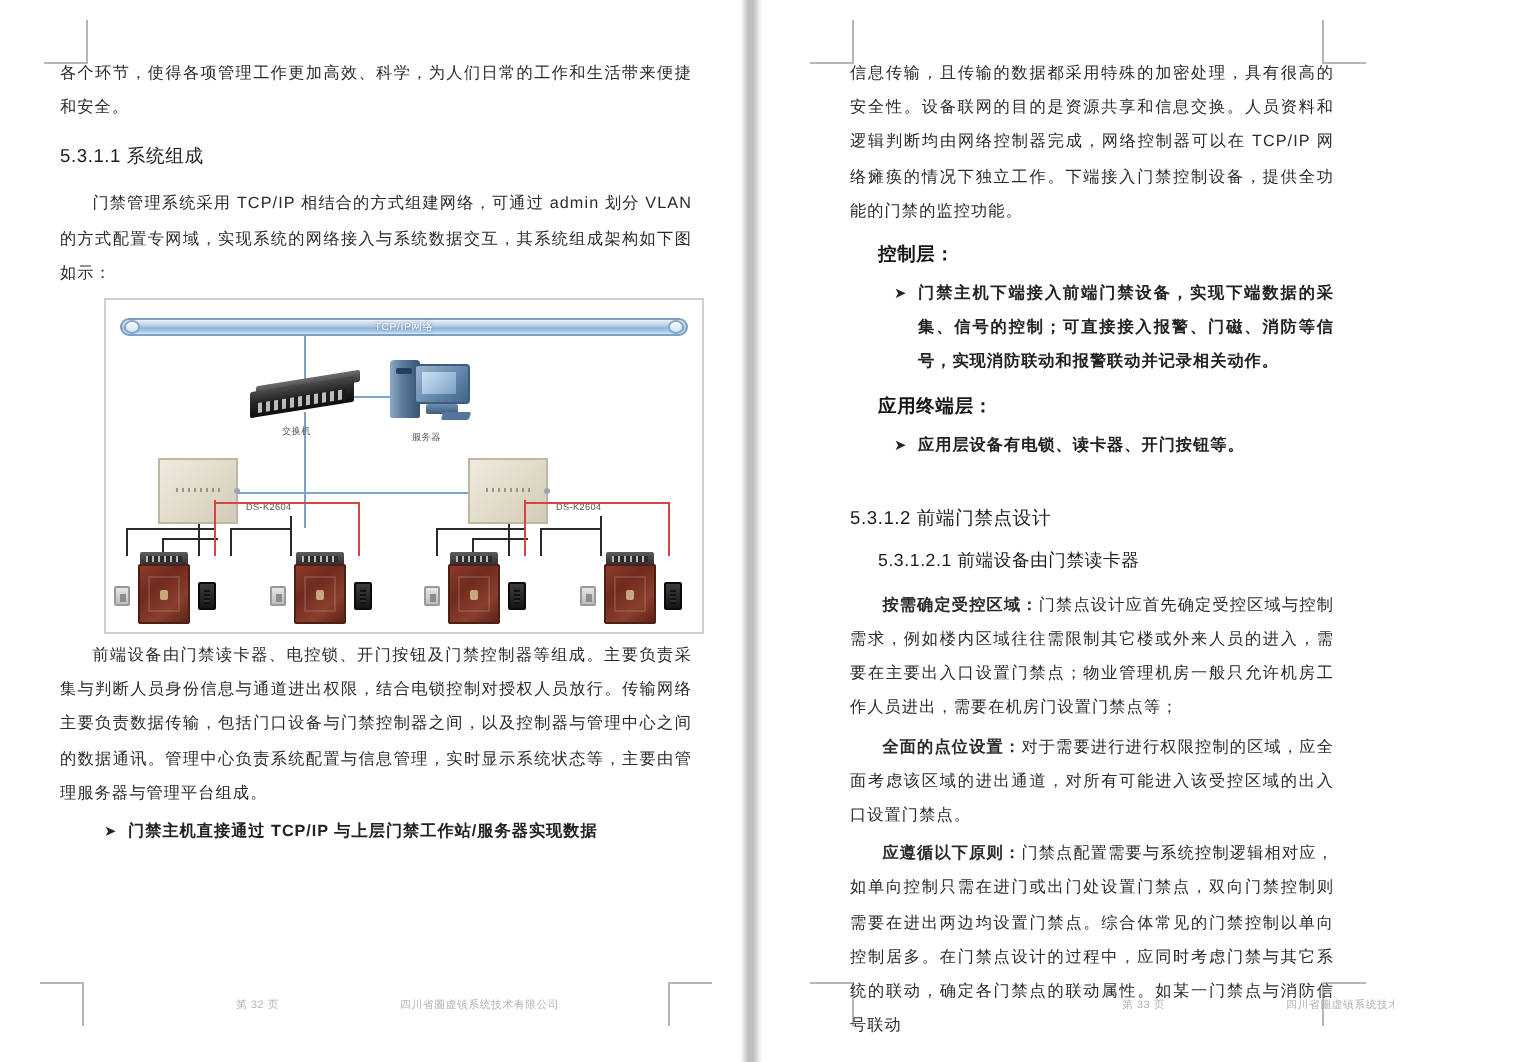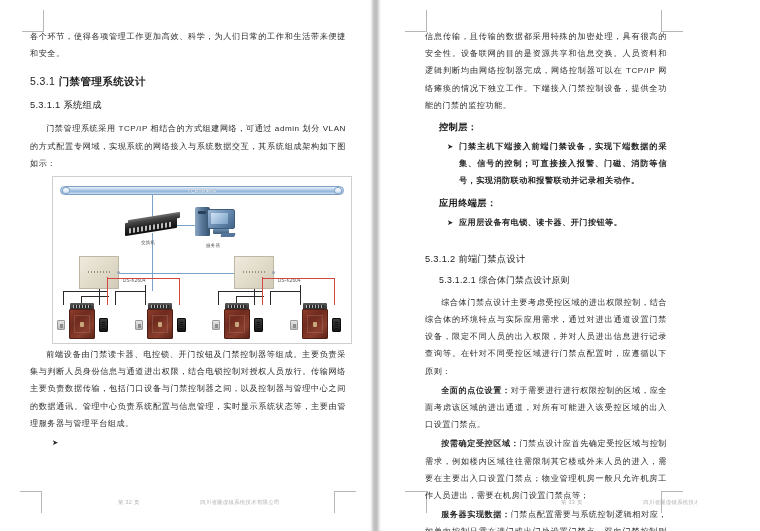--- a/index.html
+++ b/index.html
@@ -317,24 +317,20 @@
     </div>
     <div class="cropmark" style="right:14px;bottom:18px;width:22px;height:22px;">
       <div class="h" style="left:0;top:0;width:22px;"></div>
       <div class="v" style="left:0;top:0;height:22px;"></div>
     </div>
 
     <div class="page-body">
 
       <p class="body">各个环节，使得各项管理工作更加高效、科学，为人们日常的工作和生活带来便捷和安全。</p>
 
-      <div class="h3">
-        <span class="num">5.3.1</span>
-        <span>门禁管理系统设计</span>
-      </div>
 
       <div class="h4">
         <span>5.3.1.1</span>
         <span>系统组成</span>
       </div>
 
       <p class="body indent">门禁管理系统采用 TCP/IP 相结合的方式组建网络，可通过 admin 划分 VLAN 的方式配置专网域，实现系统的网络接入与系统数据交互，其系统组成架构如下图如示：</p>
 
       <div class="figure">
 
@@ -432,20 +428,21 @@
           <div class="reader"></div>
           <div class="speaker"></div>
         </div>
       </div>
 
       <p class="body indent" style="margin-top:2px;">前端设备由门禁读卡器、电控锁、开门按钮及门禁控制器等组成。主要负责采集与判断人员身份信息与通道进出权限，结合电锁控制对授权人员放行。传输网络主要负责数据传输，包括门口设备与门禁控制器之间，以及控制器与管理中心之间的数据通讯。管理中心负责系统配置与信息管理，实时显示系统状态等，主要由管理服务器与管理平台组成。</p>
 
 
       <p class="bullet">
         <span class="mk">➤</span>
+        <span>门禁主机直接通过 TCP/IP 与上层门禁工作站/服务器实现数据</span>
       </p>
     </div>
 
     <div class="footer">
       <span class="pg">第 32 页</span>
       <span class="corp">四川省圖虚镇系统技术有限公司</span>
     </div>
   </div>
 
   <div class="gutter" style="left:370px;"></div>
@@ -487,35 +484,34 @@
         <span>应用层设备有电锁、读卡器、开门按钮等。</span>
       </p>
 
       <div class="h4" style="margin-top:22px;">
         <span>5.3.1.2</span>
         <span>前端门禁点设计</span>
       </div>
 
       <div class="h5">
         <span>5.3.1.2.1</span>
-        <span>综合体门禁点设计原则</span>
+        <span>前端设备由门禁读卡器</span>
       </div>
 
-      <p class="body indent">综合体门禁点设计主要考虑受控区域的进出权限控制，结合综合体的环境特点与实际应用需求，通过对进出通道设置门禁设备，限定不同人员的出入权限，并对人员进出信息进行记录查询等。在针对不同受控区域进行门禁点配置时，应遵循以下原则：</p>
+
+      <p class="body indent">
+        <b class="lead">按需确定受控区域：</b><span>门禁点设计应首先确定受控区域与控制需求，例如楼内区域往往需限制其它楼或外来人员的进入，需要在主要出入口设置门禁点；物业管理机房一般只允许机房工作人员进出，需要在机房门设置门禁点等；</span>
+      </p>
 
       <p class="body indent">
         <b class="lead">全面的点位设置：</b><span>对于需要进行进行权限控制的区域，应全面考虑该区域的进出通道，对所有可能进入该受控区域的出入口设置门禁点。</span>
       </p>
 
       <p class="body indent">
-        <b class="lead">按需确定受控区域：</b><span>门禁点设计应首先确定受控区域与控制需求，例如楼内区域往往需限制其它楼或外来人员的进入，需要在主要出入口设置门禁点；物业管理机房一般只允许机房工作人员进出，需要在机房门设置门禁点等；</span>
-      </p>
-
-      <p class="body indent">
-        <b class="lead">服务器实现数据：</b><span>门禁点配置需要与系统控制逻辑相对应，如单向控制只需在进门或出门处设置门禁点，双向门禁控制则需要在进出两边均设置门禁点。综合体常见的门禁控制以单向控制居多。在门禁点设计的过程中，应同时考虑门禁与其它系统的联动，确定各门禁点的联动属性。如某一门禁点与消防信号联动</span>
+        <b class="lead">应遵循以下原则：</b><span>门禁点配置需要与系统控制逻辑相对应，如单向控制只需在进门或出门处设置门禁点，双向门禁控制则需要在进出两边均设置门禁点。综合体常见的门禁控制以单向控制居多。在门禁点设计的过程中，应同时考虑门禁与其它系统的联动，确定各门禁点的联动属性。如某一门禁点与消防信号联动</span>
       </p>
     </div>
 
     <div class="footer">
       <span class="pg">第 33 页</span>
       <span class="corp">四川省圖虚镇系统技术有限公司</span>
     </div>
   </div>
 
 </div>

